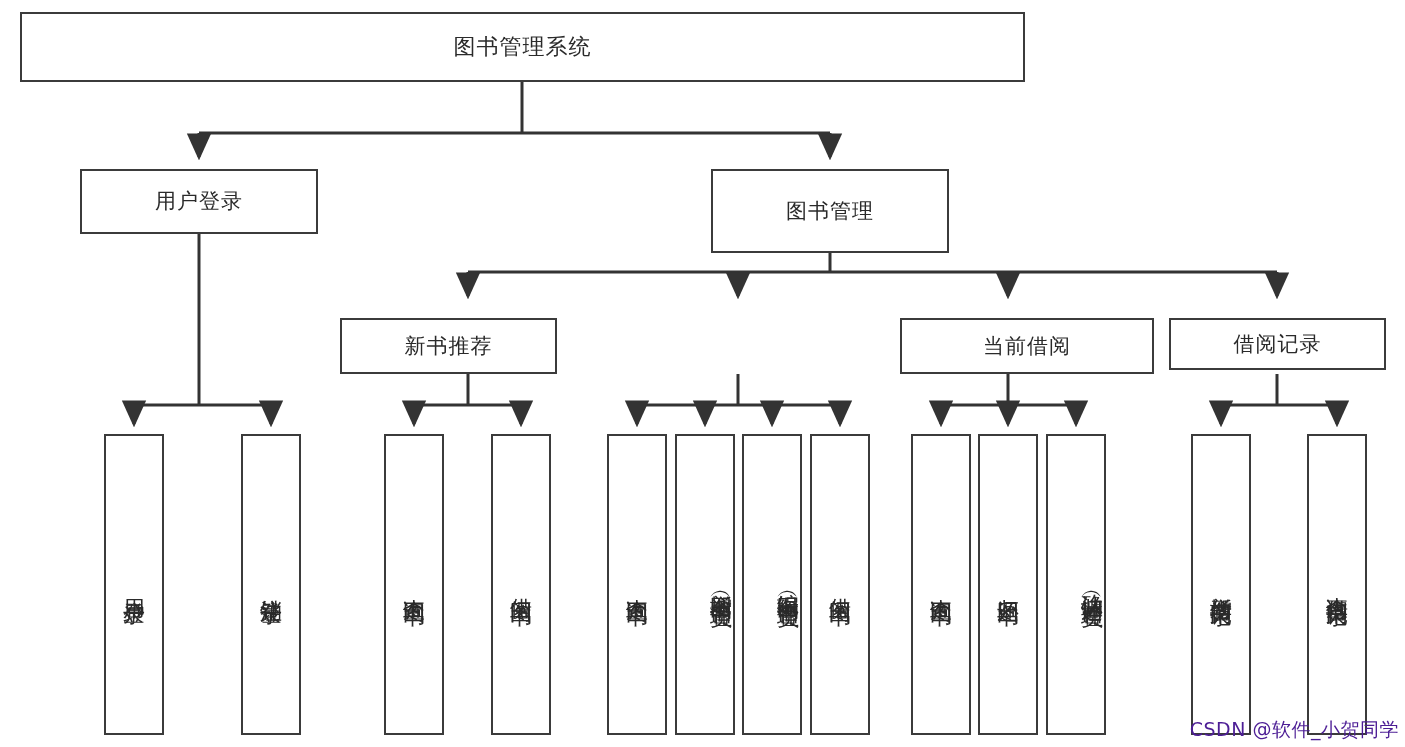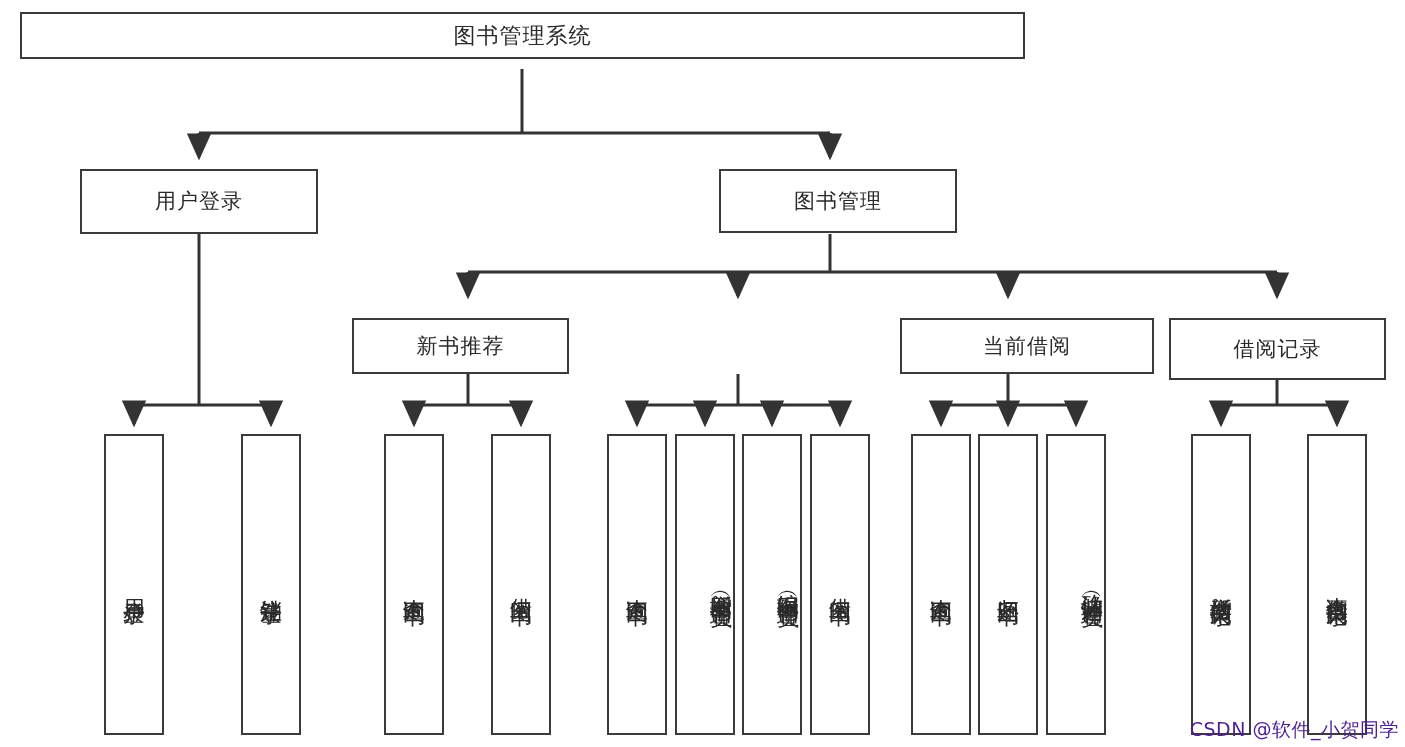--- a/index.html
+++ b/index.html
@@ -126,38 +126,38 @@
       <path d="M 1008 405 L 1008 424" marker-end="url(#arrow)"></path>
       <path d="M 1076 405 L 1076 424" marker-end="url(#arrow)"></path>
 
       <path d="M 1277 374 L 1277 405"></path>
       <path d="M 1221 405 L 1337 405"></path>
       <path d="M 1221 405 L 1221 424" marker-end="url(#arrow)"></path>
       <path d="M 1337 405 L 1337 424" marker-end="url(#arrow)"></path>
     </g>
   </svg>
 
-  <div class="node h root" style="left:20px; top:12px; width:1005px; height:47px;">
+  <div class="node h root" style="left:20px; top:12px; width:1005px; height:70px;">
     <span>图书管理系统</span>
   </div>
 
   <div class="node h" style="left:80px; top:169px; width:238px; height:65px;">
     <span>用户登录</span>
   </div>
-  <div class="node h" style="left:711px; top:169px; width:238px; height:64px;margin-left:8px;">
+  <div class="node h" style="left:711px; top:169px; width:238px; height:84px;">
     <span>图书管理</span>
   </div>
 
-  <div class="node h" style="left:352px; top:318px; width:217px; height:56px;">
+  <div class="node h" style="left:340px; top:318px; width:217px; height:56px;">
     <span>新书推荐</span>
   </div>
   <div class="node h" style="left:900px; top:318px; width:254px; height:56px;">
     <span>当前借阅</span>
   </div>
-  <div class="node h" style="left:1169px; top:318px; width:217px; height:62px;">
+  <div class="node h" style="left:1169px; top:318px; width:217px; height:52px;">
     <span>借阅记录</span>
   </div>
 
   <div class="node v" style="left:104px; top:434px; width:60px; height:301px;">
     <span class="vlabel">用户登录</span>
   </div>
   <div class="node v" style="left:241px; top:434px; width:60px; height:301px;">
     <span class="vlabel">注销登录</span>
   </div>
 

